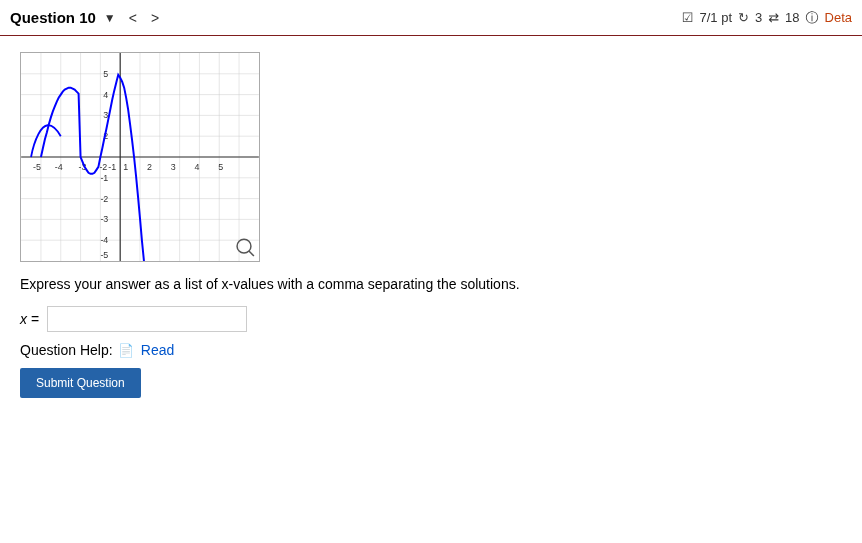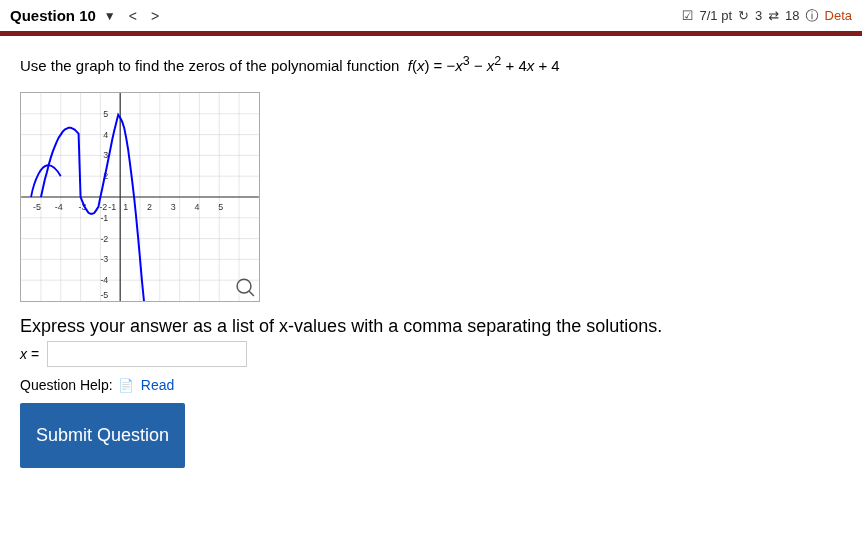--- a/index.html
+++ b/index.html
@@ -10,21 +10,21 @@
       height: 543px;
       overflow: hidden;
       position: relative;
     }
 
     
     .top-bar {
       display: flex;
       align-items: center;
       justify-content: space-between;
-      border-bottom: 5px solid #7f1d1d;
+      border-bottom: 1px solid #7f1d1d;
       padding: 0 10px;
       height: 36px;
     }
     .top-bar-left {
       display: flex;
       align-items: center;
       gap: 8px;
     }
     .question-label {
       font-weight: bold;
@@ -127,22 +127,22 @@
       color: #0055cc;
       cursor: pointer;
       font-size: 14px;
     }
 
     
     .submit-btn {
       background: #2563a8;
       color: #fff;
       border: none;
-      padding: 22px 16px;
-      font-size: 18px;
+      padding: 8px 16px;
+      font-size: 12px;
       cursor: pointer;
       border-radius: 2px;
     }
 
     
     .graph-svg {
       width: 100%;
       height: 100%;
     }
   </style>
@@ -167,25 +167,20 @@
       <span>⇄</span>
       <span>18</span>
       <span>ⓘ</span>
       <a class="detail-link">Deta</a>
     </div>
   </div>
 </div>
 
 <div class="main-content">
 
-  <div class="question-text">
-    <span>Use the graph to find the zeros of the polynomial function</span>
-    
-    <span>&nbsp;<i>f</i>(<i>x</i>) = −<i>x</i><sup>3</sup> − <i>x</i><sup>2</sup> + 4<i>x</i> + 4</span>
-  </div>
 
   <div class="graph-container">
     <svg class="graph-svg" viewBox="0 0 240 210">
 
       <line x1="20" y1="0" x2="20" y2="210" stroke="#ccc" stroke-width="0.5"></line>
       <line x1="40" y1="0" x2="40" y2="210" stroke="#ccc" stroke-width="0.5"></line>
       <line x1="60" y1="0" x2="60" y2="210" stroke="#ccc" stroke-width="0.5"></line>
       <line x1="80" y1="0" x2="80" y2="210" stroke="#ccc" stroke-width="0.5"></line>
       <line x1="100" y1="0" x2="100" y2="210" stroke="#ccc" stroke-width="0.5"></line>
       <line x1="120" y1="0" x2="120" y2="210" stroke="#ccc" stroke-width="0.5"></line>
@@ -291,21 +286,21 @@
           122,190
           124,210
         "></polyline>
 
       <circle cx="225" cy="195" r="7" stroke="#555" stroke-width="1.5" fill="none"></circle>
       <line x1="230" y1="200" x2="235" y2="205" stroke="#555" stroke-width="1.5"></line>
     </svg>
   </div>
 
   <div class="answer-section">
-    <p style="font-size:18px;margin-bottom:4px;">Express your answer as a list of x-values with a comma separating the solutions.</p>
+    <p style="font-size:14px;margin-bottom:14px;">Express your answer as a list of x-values with a comma separating the solutions.</p>
 
     
     <div class="answer-row">
       <span class="answer-label"><i>x</i> =</span>
       <input class="answer-input" type="text" placeholder="" style="">
     </div>
 
     
     <div class="help-row">
       <span>Question Help:</span>

